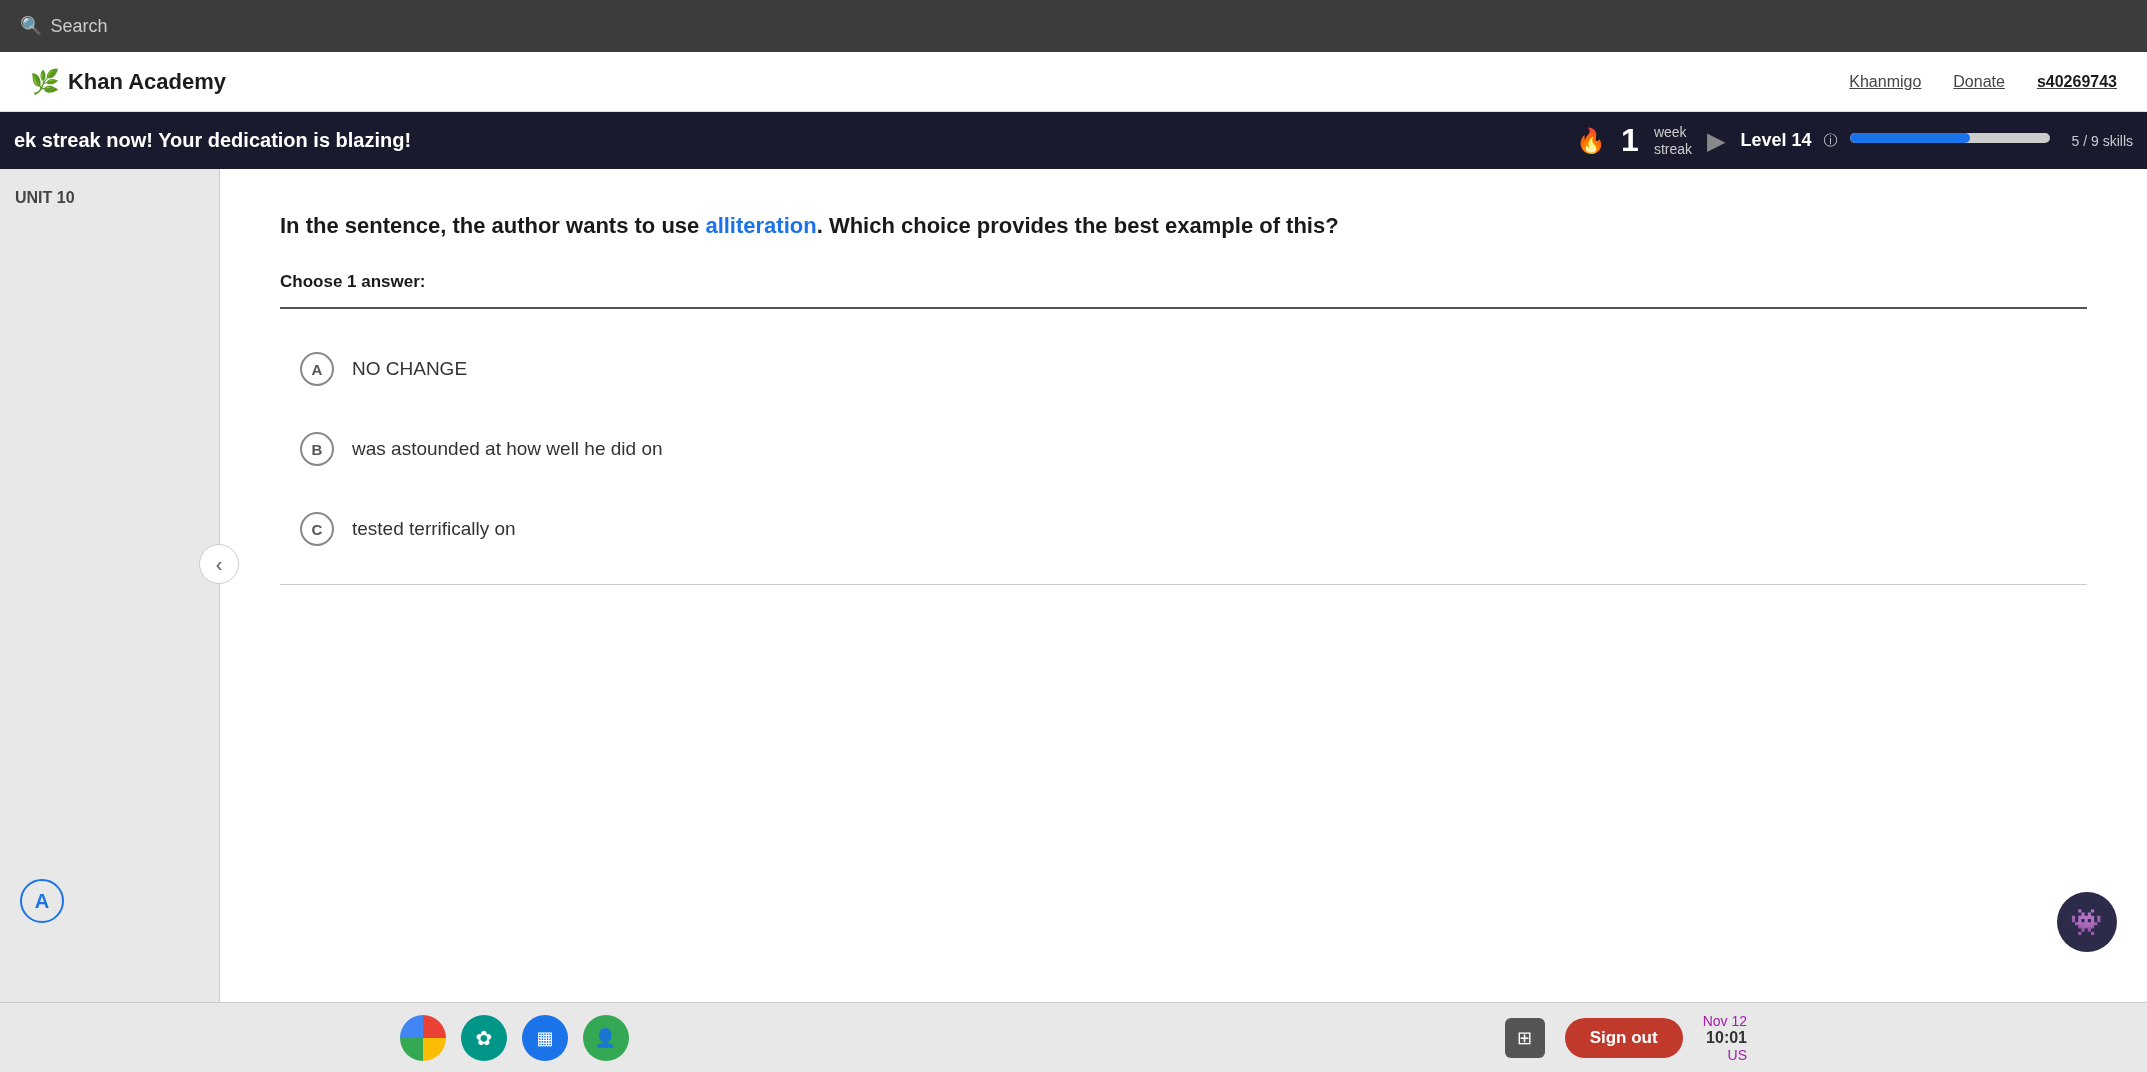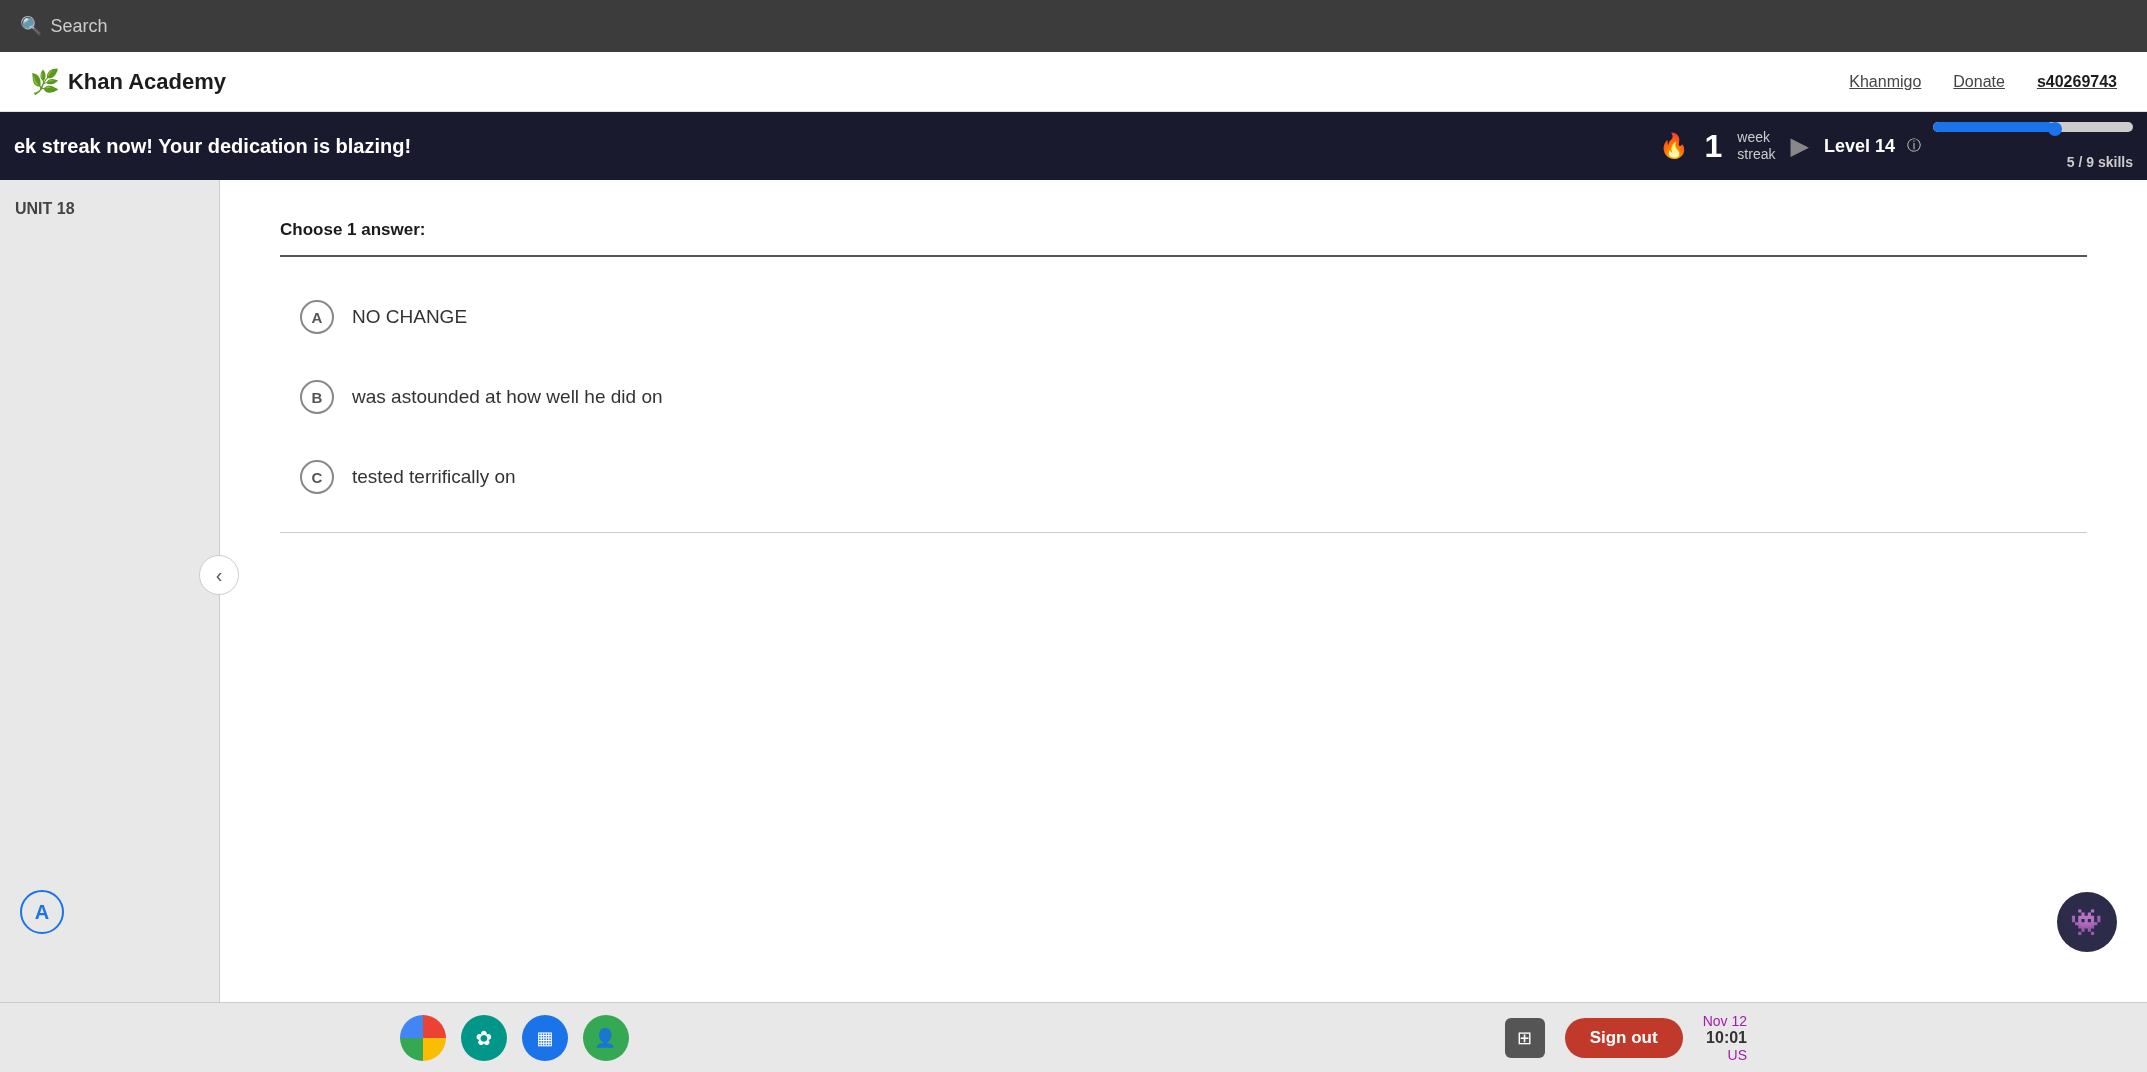--- a/index.html
+++ b/index.html
@@ -107,23 +107,22 @@
       align-items: center;
       gap: 12px;
     }
     .level-text {
       font-size: 18px;
       font-weight: 600;
       color: #fff;
     }
     .level-progress-container {
       display: flex;
-      flex-direction: column;
+      flex-direction: row;
       gap: 4px;
-      font-weight: bold;
     }
     .level-progress-bar {
       width: 200px;
       height: 10px;
       background: #ccc;
       border-radius: 5px;
       overflow: hidden;
     }
     .level-progress-fill {
       height: 100%;
@@ -472,31 +471,34 @@
         <div class="level-progress-dot"></div>
         <div class="skills-text">5 / 9 skills</div>
       </div>
     </div>
   </div>
 </div>
 
 <div class="main-area">
 
   <div class="sidebar">
-    <span class="sidebar-unit">UNIT 18</span>
+    <span class="sidebar-unit">UNIT 10</span>
 
     <div class="sidebar-left-arrow">‹</div>
 
     <div class="sidebar-a-circle">
       <span>A</span>
     </div>
   </div>
 
   <div class="content-panel">
 
+    <div class="question-text">
+      <span>In the sentence, the author wants to use </span><a class="alliteration-link">alliteration</a><span>. Which choice provides the best example of this?</span>
+    </div>
 
 
     <div class="choose-label">Choose 1 answer:</div>
 
     <div class="divider"></div>
 
     <div class="answer-option">
       <div class="option-circle">A</div>
       <span>NO CHANGE</span>
     </div>

